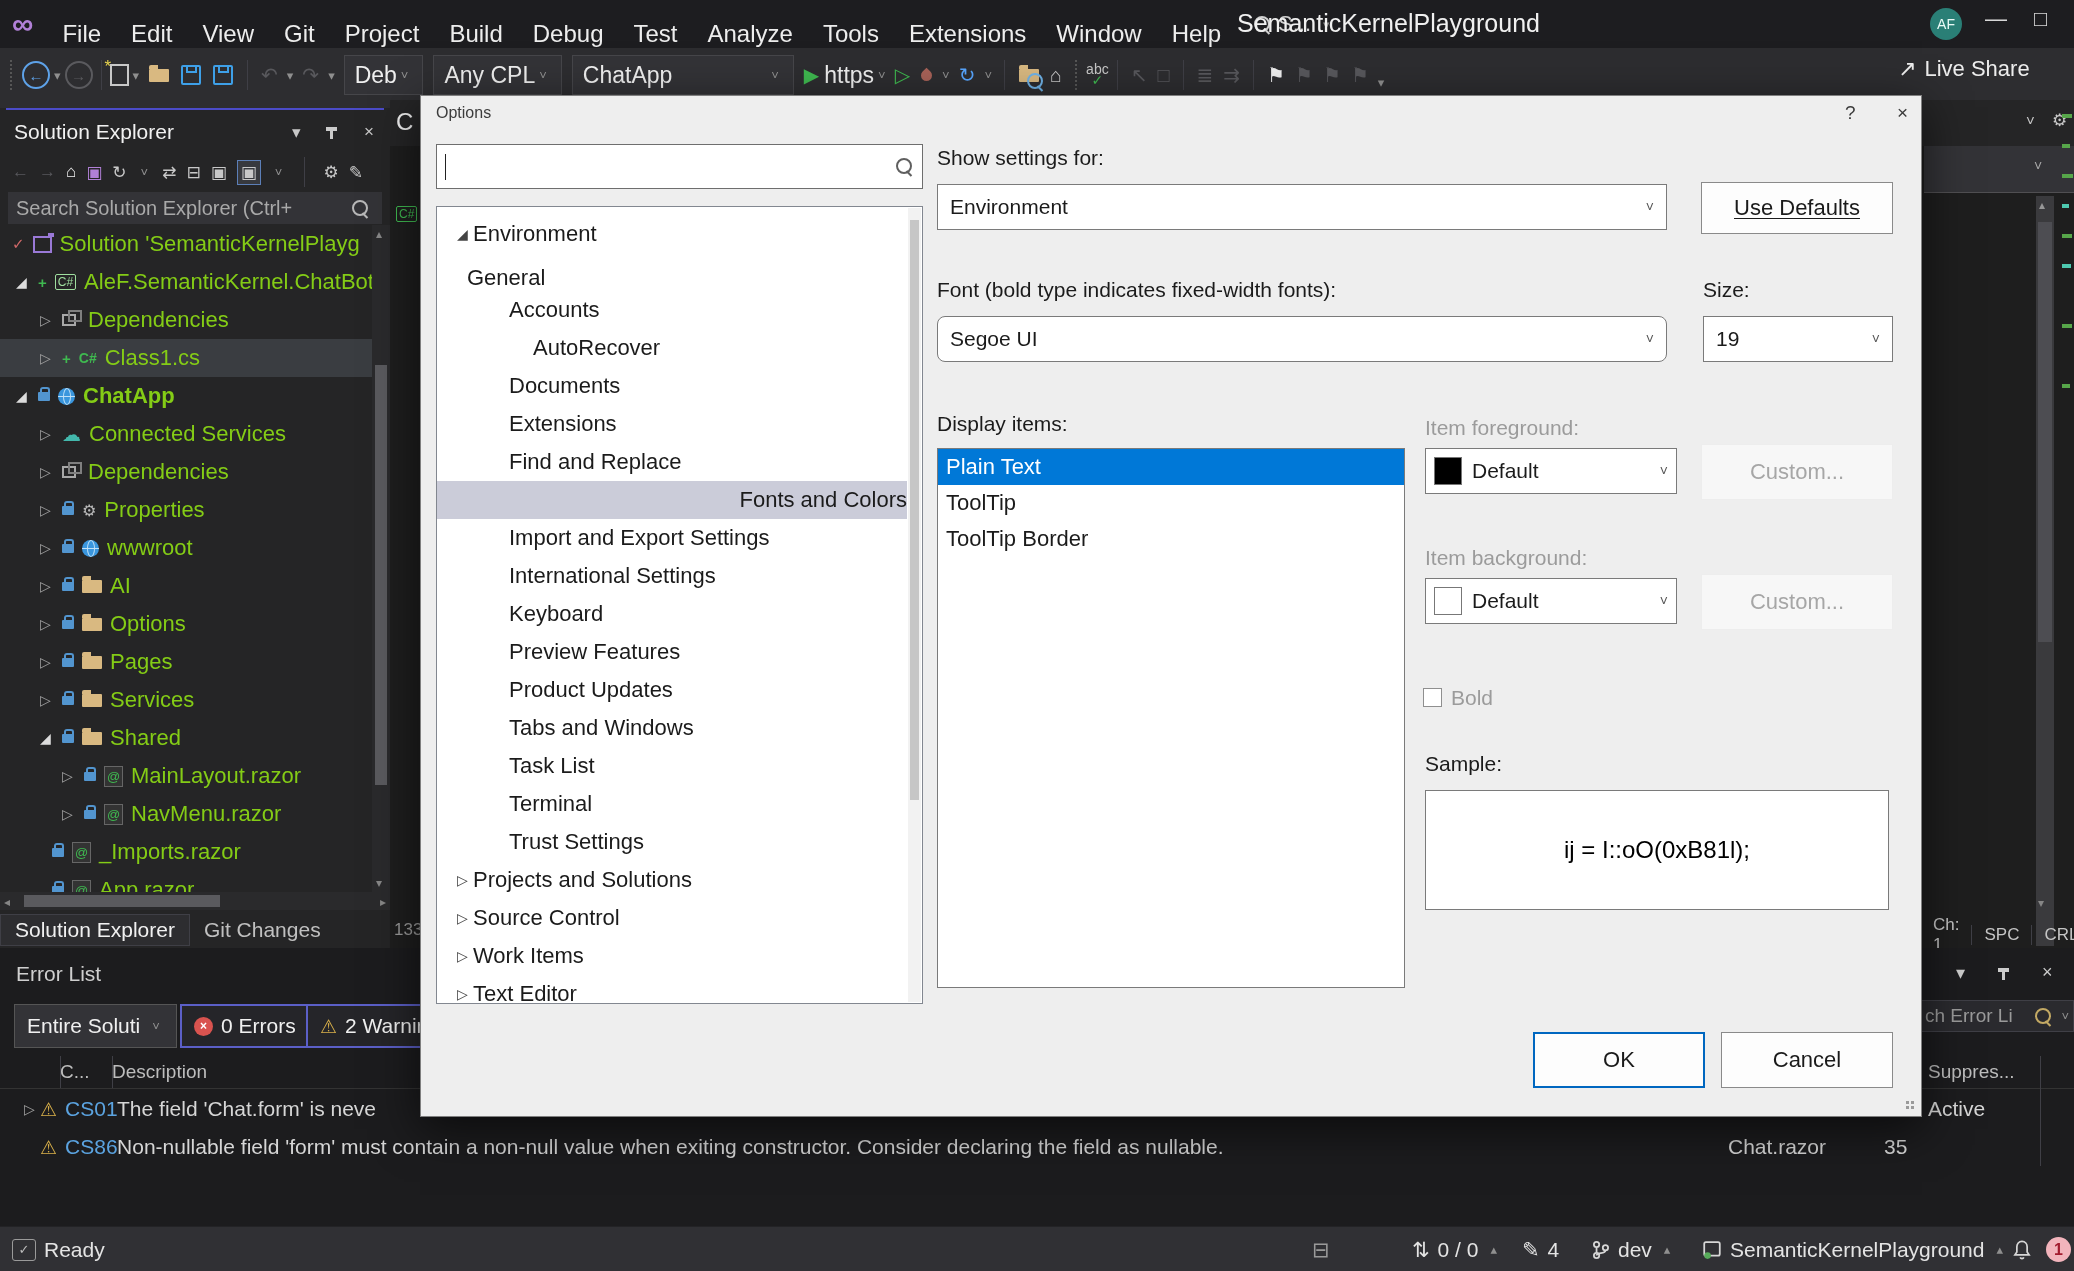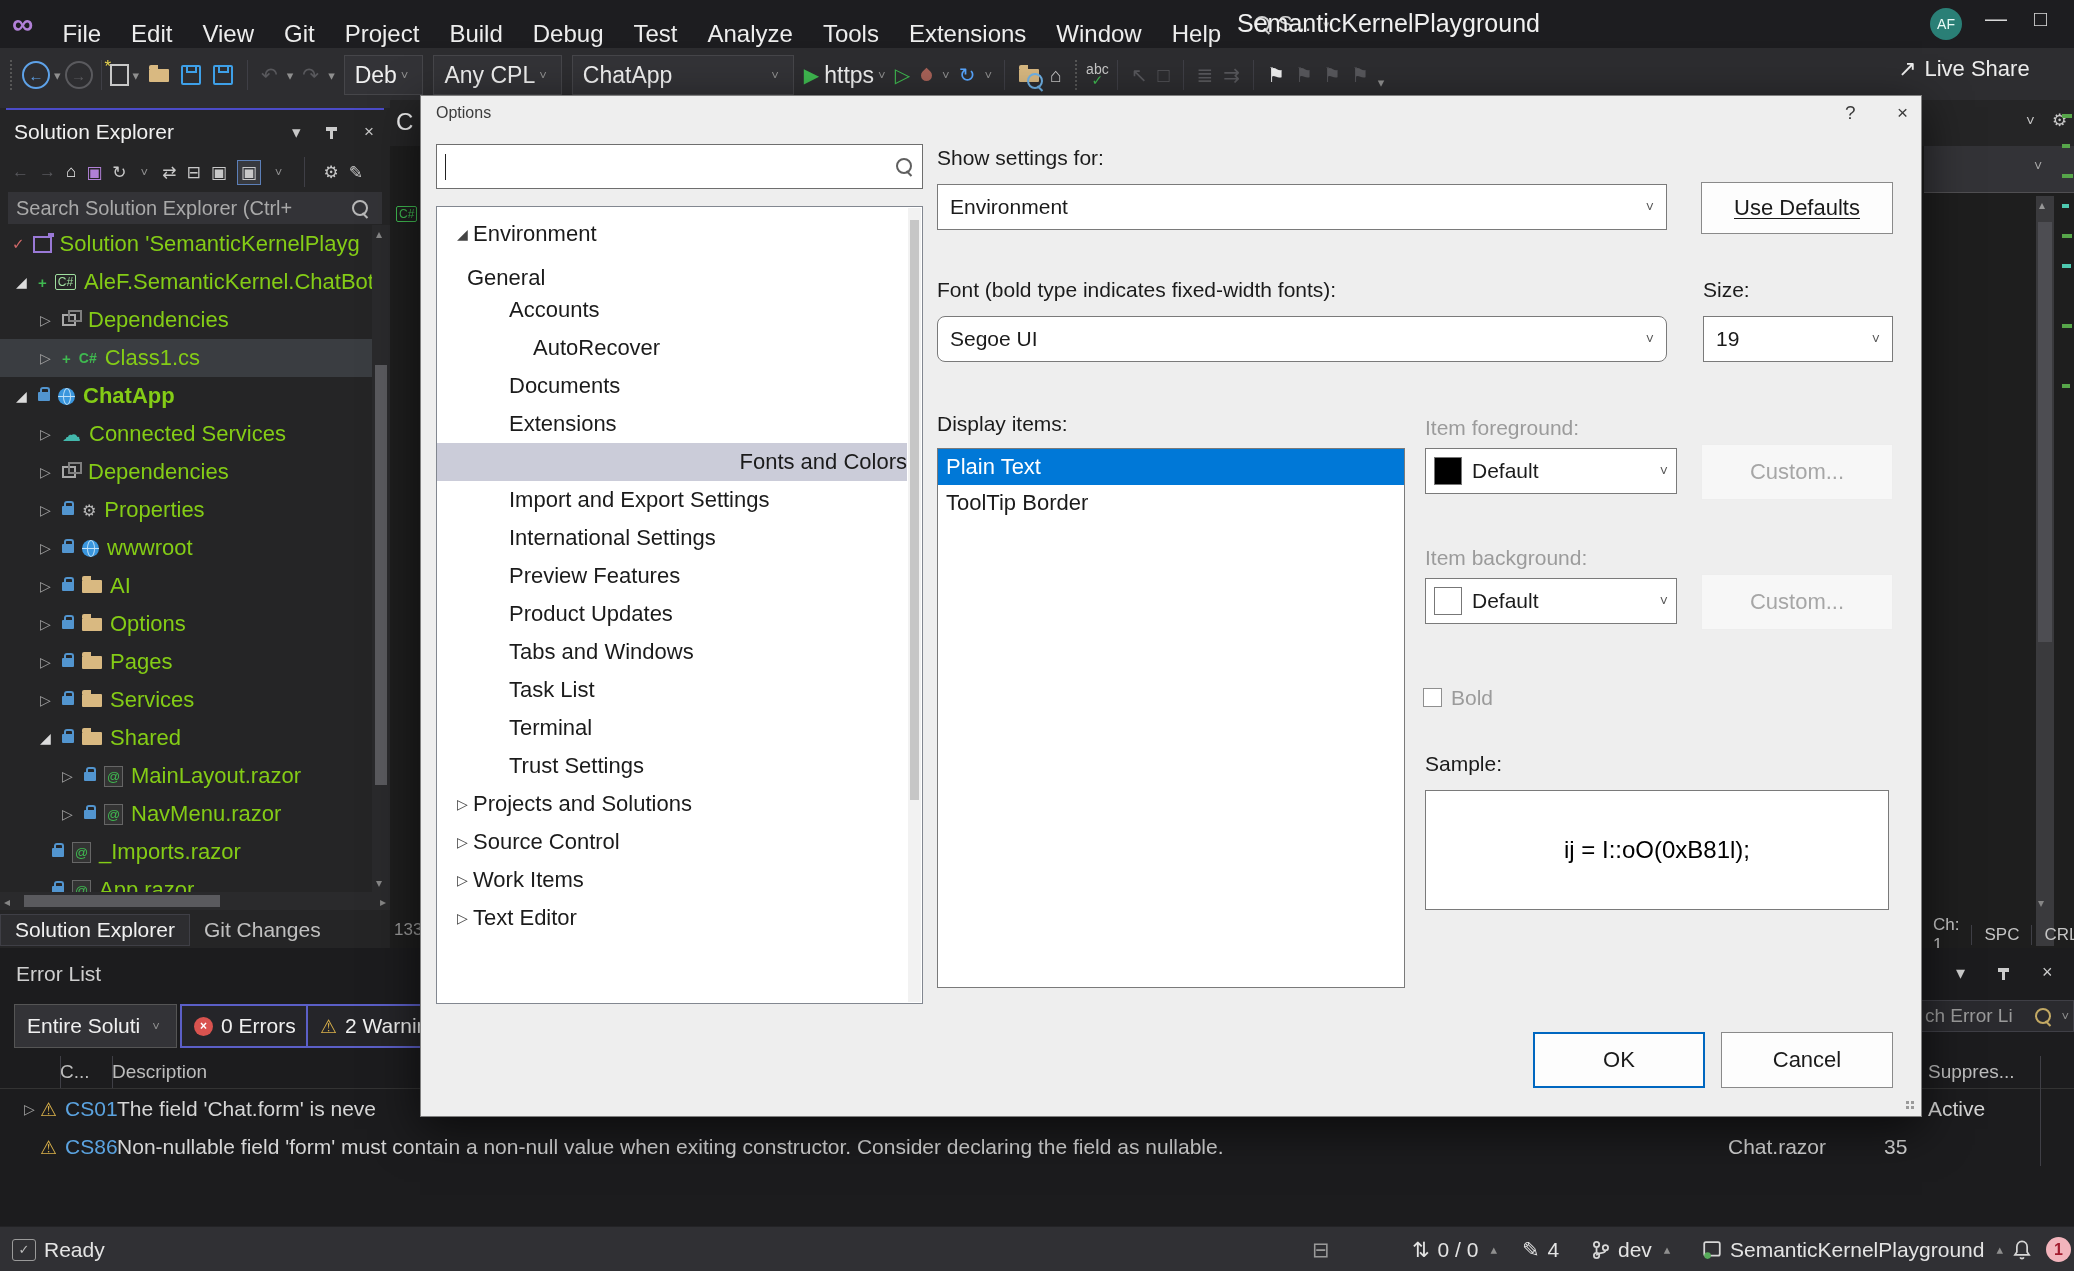--- a/index.html
+++ b/index.html
@@ -565,28 +565,34 @@
           </div>
         <div class="op-row" style="padding-left:72px;margin-left:24px;">
             <span>AutoRecover</span>
           </div>
         <div class="op-row" style="padding-left:72px;">
             <span>Documents</span>
           </div>
         <div class="op-row" style="padding-left:72px;">
             <span>Extensions</span>
           </div>
+        <div class="op-row" style="padding-left:72px;">
+            <span>Find and Replace</span>
+          </div>
         <div class="op-row sel" style="padding-left:72px;justify-content:flex-end;">
             <span>Fonts and Colors</span>
           </div>
         <div class="op-row" style="padding-left:72px;">
             <span>Import and Export Settings</span>
           </div>
         <div class="op-row" style="padding-left:72px;">
             <span>International Settings</span>
+          </div>
+        <div class="op-row" style="padding-left:72px;">
+            <span>Keyboard</span>
           </div>
         <div class="op-row" style="padding-left:72px;">
             <span>Preview Features</span>
           </div>
         <div class="op-row" style="padding-left:72px;">
             <span>Product Updates</span>
           </div>
         <div class="op-row" style="padding-left:72px;">
             <span>Tabs and Windows</span>
           </div>
@@ -637,20 +643,21 @@
     </div>
     <div class="lab" style="left:1282px;top:182px;">Size:</div>
     <div class="combo" style="left:1282px;top:220px;width:190px;height:46px;">
       <span class="cv">19</span>
       <span class="dc">˅</span>
     </div>
 
     <div class="lab" style="left:516px;top:316px;">Display items:</div>
     <div class="lbox">
       <div class="li sel">Plain Text</div>
+      <div class="li">ToolTip</div>
       <div class="li">ToolTip Border</div>
     </div>
 
     <div class="lab dis" style="left:1004px;top:320px;">Item foreground:</div>
     <div class="combo" style="left:1004px;top:352px;width:252px;height:46px;padding:0 8px;">
       <span class="swatch" style="background:#000;"></span>
       <span class="cv">Default</span>
       <span class="dc">˅</span>
     </div>
     <div class="btn dis" style="left:1280px;top:348px;width:192px;height:56px;">

